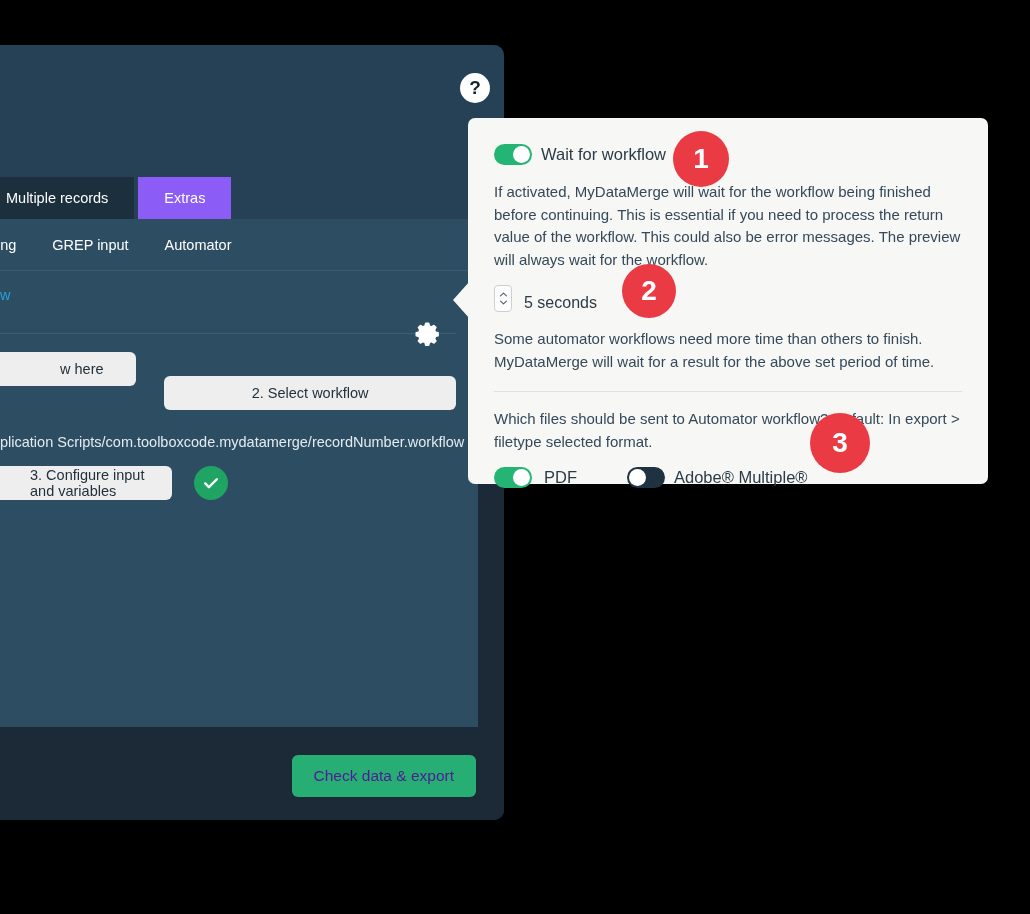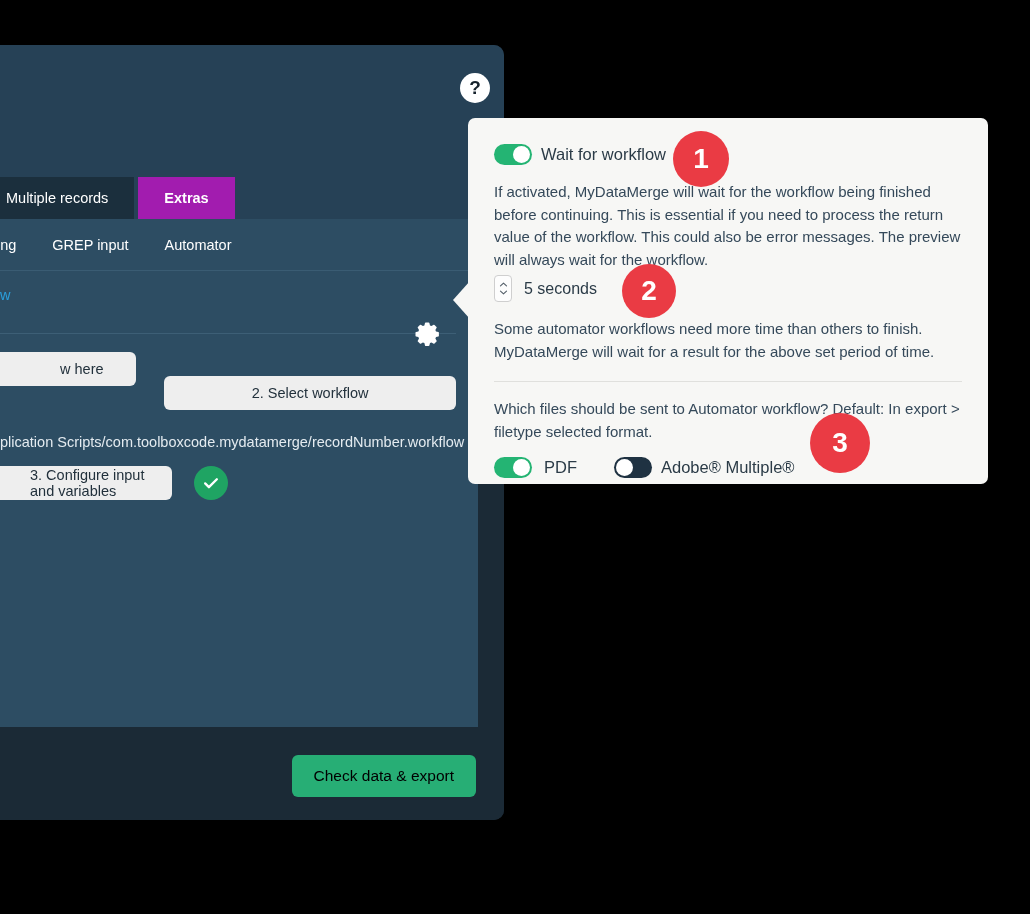--- a/index.html
+++ b/index.html
@@ -43,21 +43,21 @@
   }
   .tab {
     display: flex; align-items: center; justify-content: center;
     padding: 0 26px;
     font-size: 14.5px; color: #ffffff;
     background: #1b2f3d;
     margin-right: 4px;
     white-space: nowrap;
   }
   .tab.first { margin-left: 240px; }
-  .tab.active { background: #a21caf; font-weight: bold; }
+  .tab.active { background: #8b5cf6; }
 
   
   .subnav {
     position: absolute; left: 0; top: 174px;
     width: 764px; height: 52px;
     background: #2d4d63;
     display: flex; align-items: center;
     border-bottom: 1px solid #3a5c73;
   }
   .subnav-item {
@@ -116,21 +116,21 @@
   }
 
   
   .footer {
     position: absolute; left: 0; top: 682px;
     width: 764px; height: 93px;
     background: #1b2a36;
   }
   .export-btn {
     position: absolute; right: 28px; top: 28px;
-    background: #27ae75; color: #000000;
+    background: #27ae75; color: #4c1d95;
     border: none; border-radius: 6px;
     height: 42px; padding: 0 22px;
     font-size: 15.5px; font-family: "Liberation Sans", sans-serif;
     cursor: pointer;
   }
 
   
   .popup {
     position: absolute; left: 468px; top: 118px;
     width: 520px; height: 366px;
@@ -156,32 +156,32 @@
     position: absolute; top: 2px; width: 17px; height: 17px;
     border-radius: 50%; background: #ffffff;
   }
   .switch.on  .knob { right: 2px; }
   .switch.off .knob { left: 2px; }
   .sw-label { font-size: 16.5px; color: #2b3b47; }
   .para {
     font-size: 15px; color: #35495a; line-height: 1.5;
     margin-top: 16px;
   }
-  .stepper-row { display: flex; align-items: center; gap: 12px; margin-top: 4px; }
+  .stepper-row { display: flex; align-items: flex-end; gap: 12px; margin-top: 14px; }
   .stepper {
     width: 18px; height: 27px; border-radius: 4px;
     background: #fdfdfd; border: 1px solid #cfcfcf;
     display: flex; flex-direction: column;
     align-items: center; justify-content: center; gap: 3px;
   }
   .stepper svg { display: block; }
   .sec-label { font-size: 16px; color: #2b3b47; }
   .hr-lt { height: 1px; background: #e0e0dd; margin-top: 18px; }
   .toggles2 { display: flex; align-items: center; margin-top: 14px; }
-  .toggles2 .toggle-row:first-child { width: 120px; gap: 12px; }
+  .toggles2 .toggle-row:first-child { width: 133px; gap: 12px; }
 
   
   .badge {
     position: absolute; border-radius: 50%;
     background: #ea3b44; color: #ffffff;
     display: flex; align-items: center; justify-content: center;
     font-size: 28px; font-weight: bold;
     font-family: "Liberation Sans", sans-serif;
     line-height: 1;
   }

